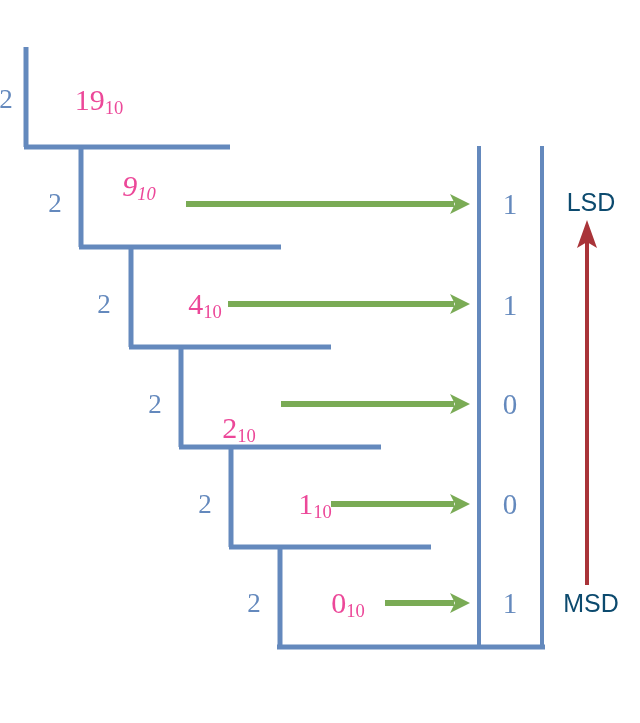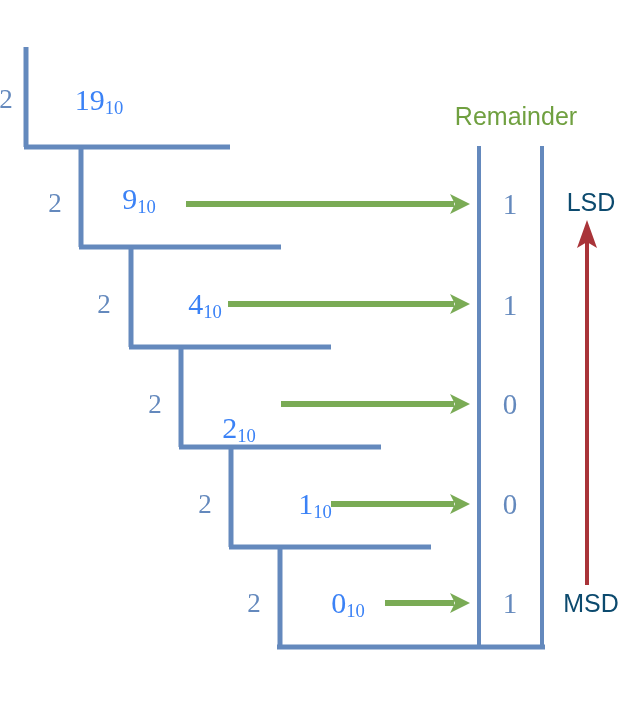--- a/index.html
+++ b/index.html
@@ -18,21 +18,21 @@
   svg.layer {
     position: absolute;
     left: 0;
     top: 0;
     width: 640px;
     height: 723px;
     overflow: visible;
   }
   .num {
     position: absolute;
-    color: #3b82f6;
+    color: #ec4899;
     font-family: "Liberation Serif", serif;
     font-size: 30px;
     line-height: 1;
     white-space: nowrap;
     transform: translate(-50%, -50%);
   }
   .num sub {
     font-size: 0.62em;
     vertical-align: -0.22em;
     line-height: 1;
@@ -145,37 +145,36 @@
   <div class="divisor" style="left:6px;  top:99px;">2</div>
   <div class="divisor" style="left:55px; top:203px;">2</div>
   <div class="divisor" style="left:104px;top:304px;">2</div>
   <div class="divisor" style="left:155px;top:404px;">2</div>
   <div class="divisor" style="left:205px;top:504px;">2</div>
   <div class="divisor" style="left:254px;top:603px;">2</div>
 
   <div class="num" style="left:99px; top:101px;">
     <span>19</span><sub>10</sub>
   </div>
-  <div class="num" style="left:139px;top:200px;">
+  <div class="num" style="left:139px;top:187px;font-style:italic;">
     <span>9</span><sub>10</sub>
   </div>
   <div class="num" style="left:205px;top:305px;">
     <span>4</span><sub>10</sub>
   </div>
   <div class="num" style="left:239px;top:429px;">
     <span>2</span><sub>10</sub>
   </div>
   <div class="num" style="left:288px;top:505px;margin-left:27px;">
     <span>1</span><sub>10</sub>
   </div>
   <div class="num" style="left:348px;top:604px;">
     <span>0</span><sub>10</sub>
   </div>
 
-  <div class="label-remainder" style="left:516px; top:116px;">Remainder</div>
 
   <div class="rem-digit" style="left:510px; top:204px;">1</div>
   <div class="rem-digit" style="left:510px; top:305px;">1</div>
   <div class="rem-digit" style="left:510px; top:404px;">0</div>
   <div class="rem-digit" style="left:510px; top:504px;">0</div>
   <div class="rem-digit" style="left:510px; top:603px;">1</div>
 
   <div class="label-sd" style="left:591px; top:202px;">LSD</div>
   <div class="label-sd" style="left:591px; top:603px;">MSD</div>
 

